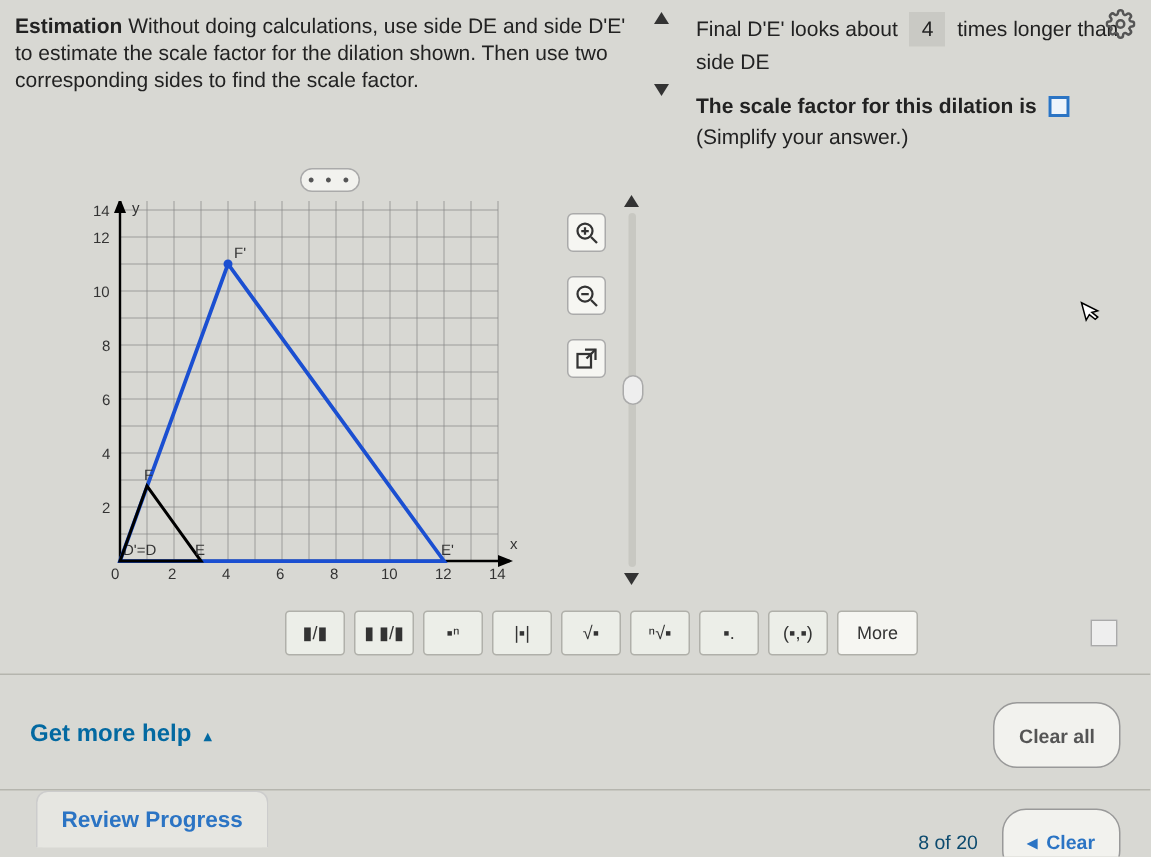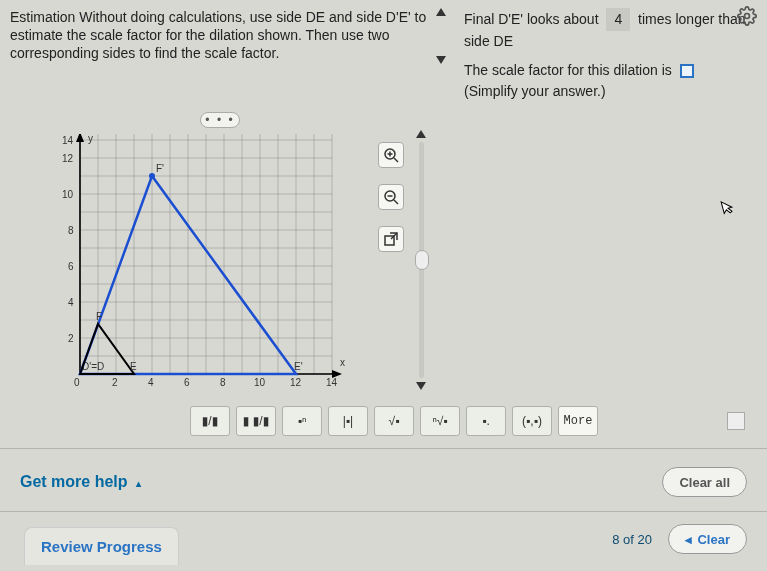--- a/index.html
+++ b/index.html
@@ -1,40 +1,40 @@
 <!DOCTYPE html>
 <html><head>
 <meta charset="utf-8">
 <style>
   * { box-sizing: border-box; margin: 0; padding: 0; font-family: Arial, sans-serif; }
   body { background: #d8d8d3; width: 767px; height: 571px; overflow: hidden; position: relative; color:#222; }
   .top-row { display: flex; padding: 8px 10px 4px 10px; }
   .left-col { flex: 0 0 420px; }
   .right-col { flex: 1; padding-left: 16px; font-size: 14px; line-height: 1.5; }
   .instruction { font-size: 14px; line-height: 1.3; }
-  .instruction b { font-weight: normal; text-align: right; }
+  .instruction b { font-weight: bold; text-align: right; }
   .scroll-dummy { width: 14px; display:flex; flex-direction:column; align-items:center; justify-content:space-between; height:56px; margin-left:4px;}
   .tri-up,.tri-down{width:0;height:0;border-left:5px solid transparent;border-right:5px solid transparent;}
   .tri-up{border-bottom:8px solid #333;}
   .tri-down{border-top:8px solid #333;}
   .ellipsis-btn { width:40px;height:16px;border:1px solid #aaa;border-radius:10px;background:#f2f2ee;display:flex;align-items:center;justify-content:center;margin:6px auto 0 auto;font-size:12px;letter-spacing:2px;color:#555;}
   .graph-area { display:flex; align-items:flex-start; margin-top:6px; padding-left:30px;}
   .graph-box { position:relative; }
   .graph-tools { display:flex; flex-direction:column; gap:16px; margin-left:18px; margin-top:8px;}
   .tool-btn { width:26px;height:26px;border:1px solid #aaa;border-radius:4px;background:#f6f6f2;display:flex;align-items:center;justify-content:center;font-size:14px;color:#333;}
   .answer-box { width:14px;height:14px;border:2px solid #2b74c4;display:inline-block;vertical-align:middle;background:#eef4fb;margin-left:4px;}
   .value-box { display:inline-block;padding:1px 8px;background:#c9c9c4;min-width:20px;text-align:center;margin:0 4px;}
   .palette { display:flex; gap:6px; padding:8px 10px; justify-content:flex-start; margin-left:180px; align-items:center;}
   .pal-btn { width:40px;height:30px;border:1px solid #b0b0aa;border-radius:3px;background:#eceee8;display:flex;align-items:center;justify-content:center;font-size:12px;color:#333;}
-  .pal-btn.more{width:40px;background:#f6f6f2;font-family:Liberation Mono, monospace;}
+  .pal-btn.more{width:54px;background:#f6f6f2;}
   .sep-h { height:1px;background:#b5b5ae;margin:4px 0;}
   .help-row { display:flex;align-items:center;justify-content:space-between;padding:14px 20px;}
   .help-link { font-size:16px;color:#0369a1;font-weight:bold;}
   .help-link .caret{display:inline-block;margin-left:4px;font-size:10px;}
-  .btn { display:inline-flex;align-items:center;justify-content:center;height:30px;padding:0 16px;border-radius:16px;font-size:13px;font-weight:bold;}
+  .btn { display:inline-flex;align-items:center;justify-content:center;height:44px;padding:0 16px;border-radius:16px;font-size:13px;font-weight:bold;}
   .btn-clear{border:1px solid #999;background:#f2f2ee;color:#555;}
   .btn-final{border:none;background:linear-gradient(#e96aa2,#d84e8c);color:#fff;}
   .nav-row { display:flex;align-items:center;justify-content:flex-end;gap:10px;padding:12px 20px;border-top:1px solid #b5b5ae;}
   .nav-row .counter{font-size:13px;color:#0c4a6e;margin-right:6px;}
   .btn-back{border:1px solid #999;background:#f2f2ee;color:#2b74c4;}
   .btn-next{border:none;background:#2b74c4;color:#fff;}
   .review-link{font-size:15px;color:#2b74c4;font-weight:bold;border:1px solid #ccc;border-bottom:none;border-radius:8px 8px 0 0;padding:10px 16px;position:absolute;left:24px;bottom:6px;background:#e6e6e1;text-align:right;}
   .gear-icon{position:absolute;top:6px;right:10px;color:#555;}
   .mid-scroll{display:flex;flex-direction:column;align-items:center;width:14px;height:260px;justify-content:space-between;margin-left:10px;margin-top:-4px;}
   .mid-scroll .track{flex:1;width:5px;background:#c8c8c2;margin:4px 0;border-radius:3px;position:relative;}
@@ -69,21 +69,21 @@
   <div class="scroll-dummy">
     <div class="tri-up"></div>
     <div class="tri-down"></div>
   </div>
   <div class="right-col">
     <div>
       <span>Final D'E' looks about </span>
       <span class="value-box">4</span>
       <span> times longer than side DE</span>
     </div>
-    <div style="margin-top:8px;">
+    <div style="margin-top:8px;font-weight:bold;">
       <span>The scale factor for this dilation is </span>
       <span class="answer-box"></span>
     </div>
     <div>(Simplify your answer.)</div>
   </div>
 </div>
 
 <div class="content-row">
   <div class="left-col">
     <div class="ellipsis-btn">• • •</div>

